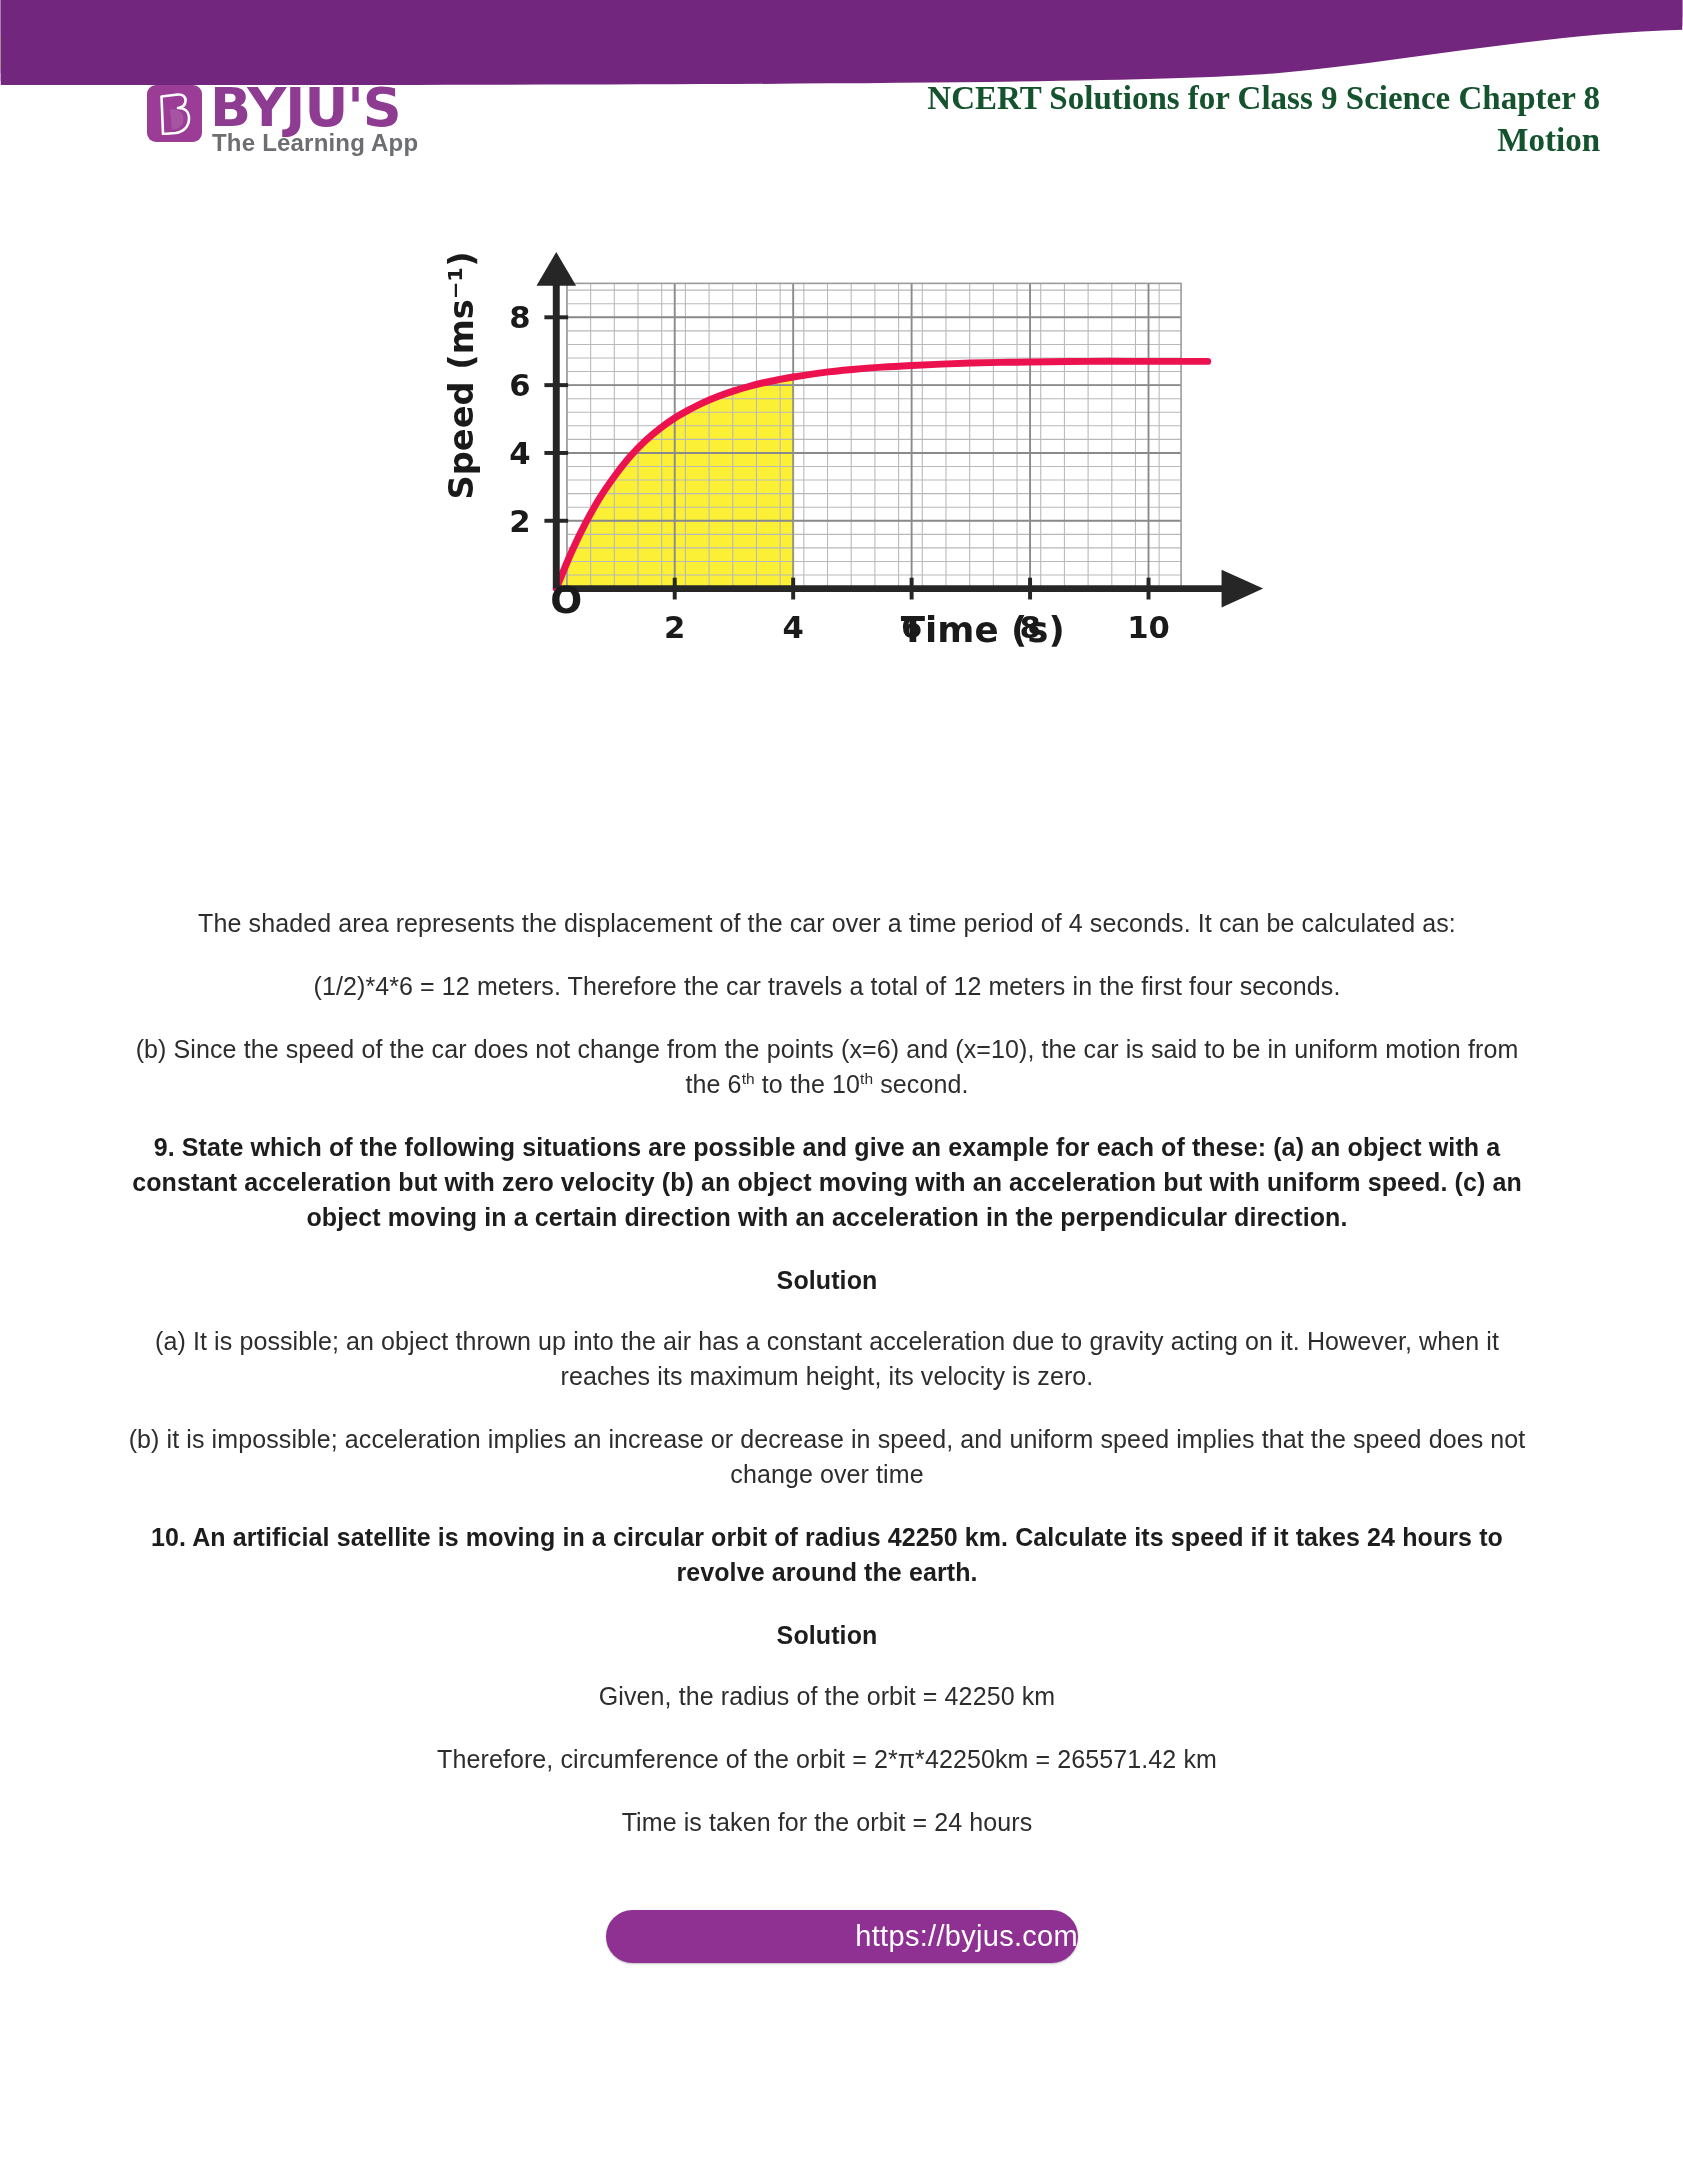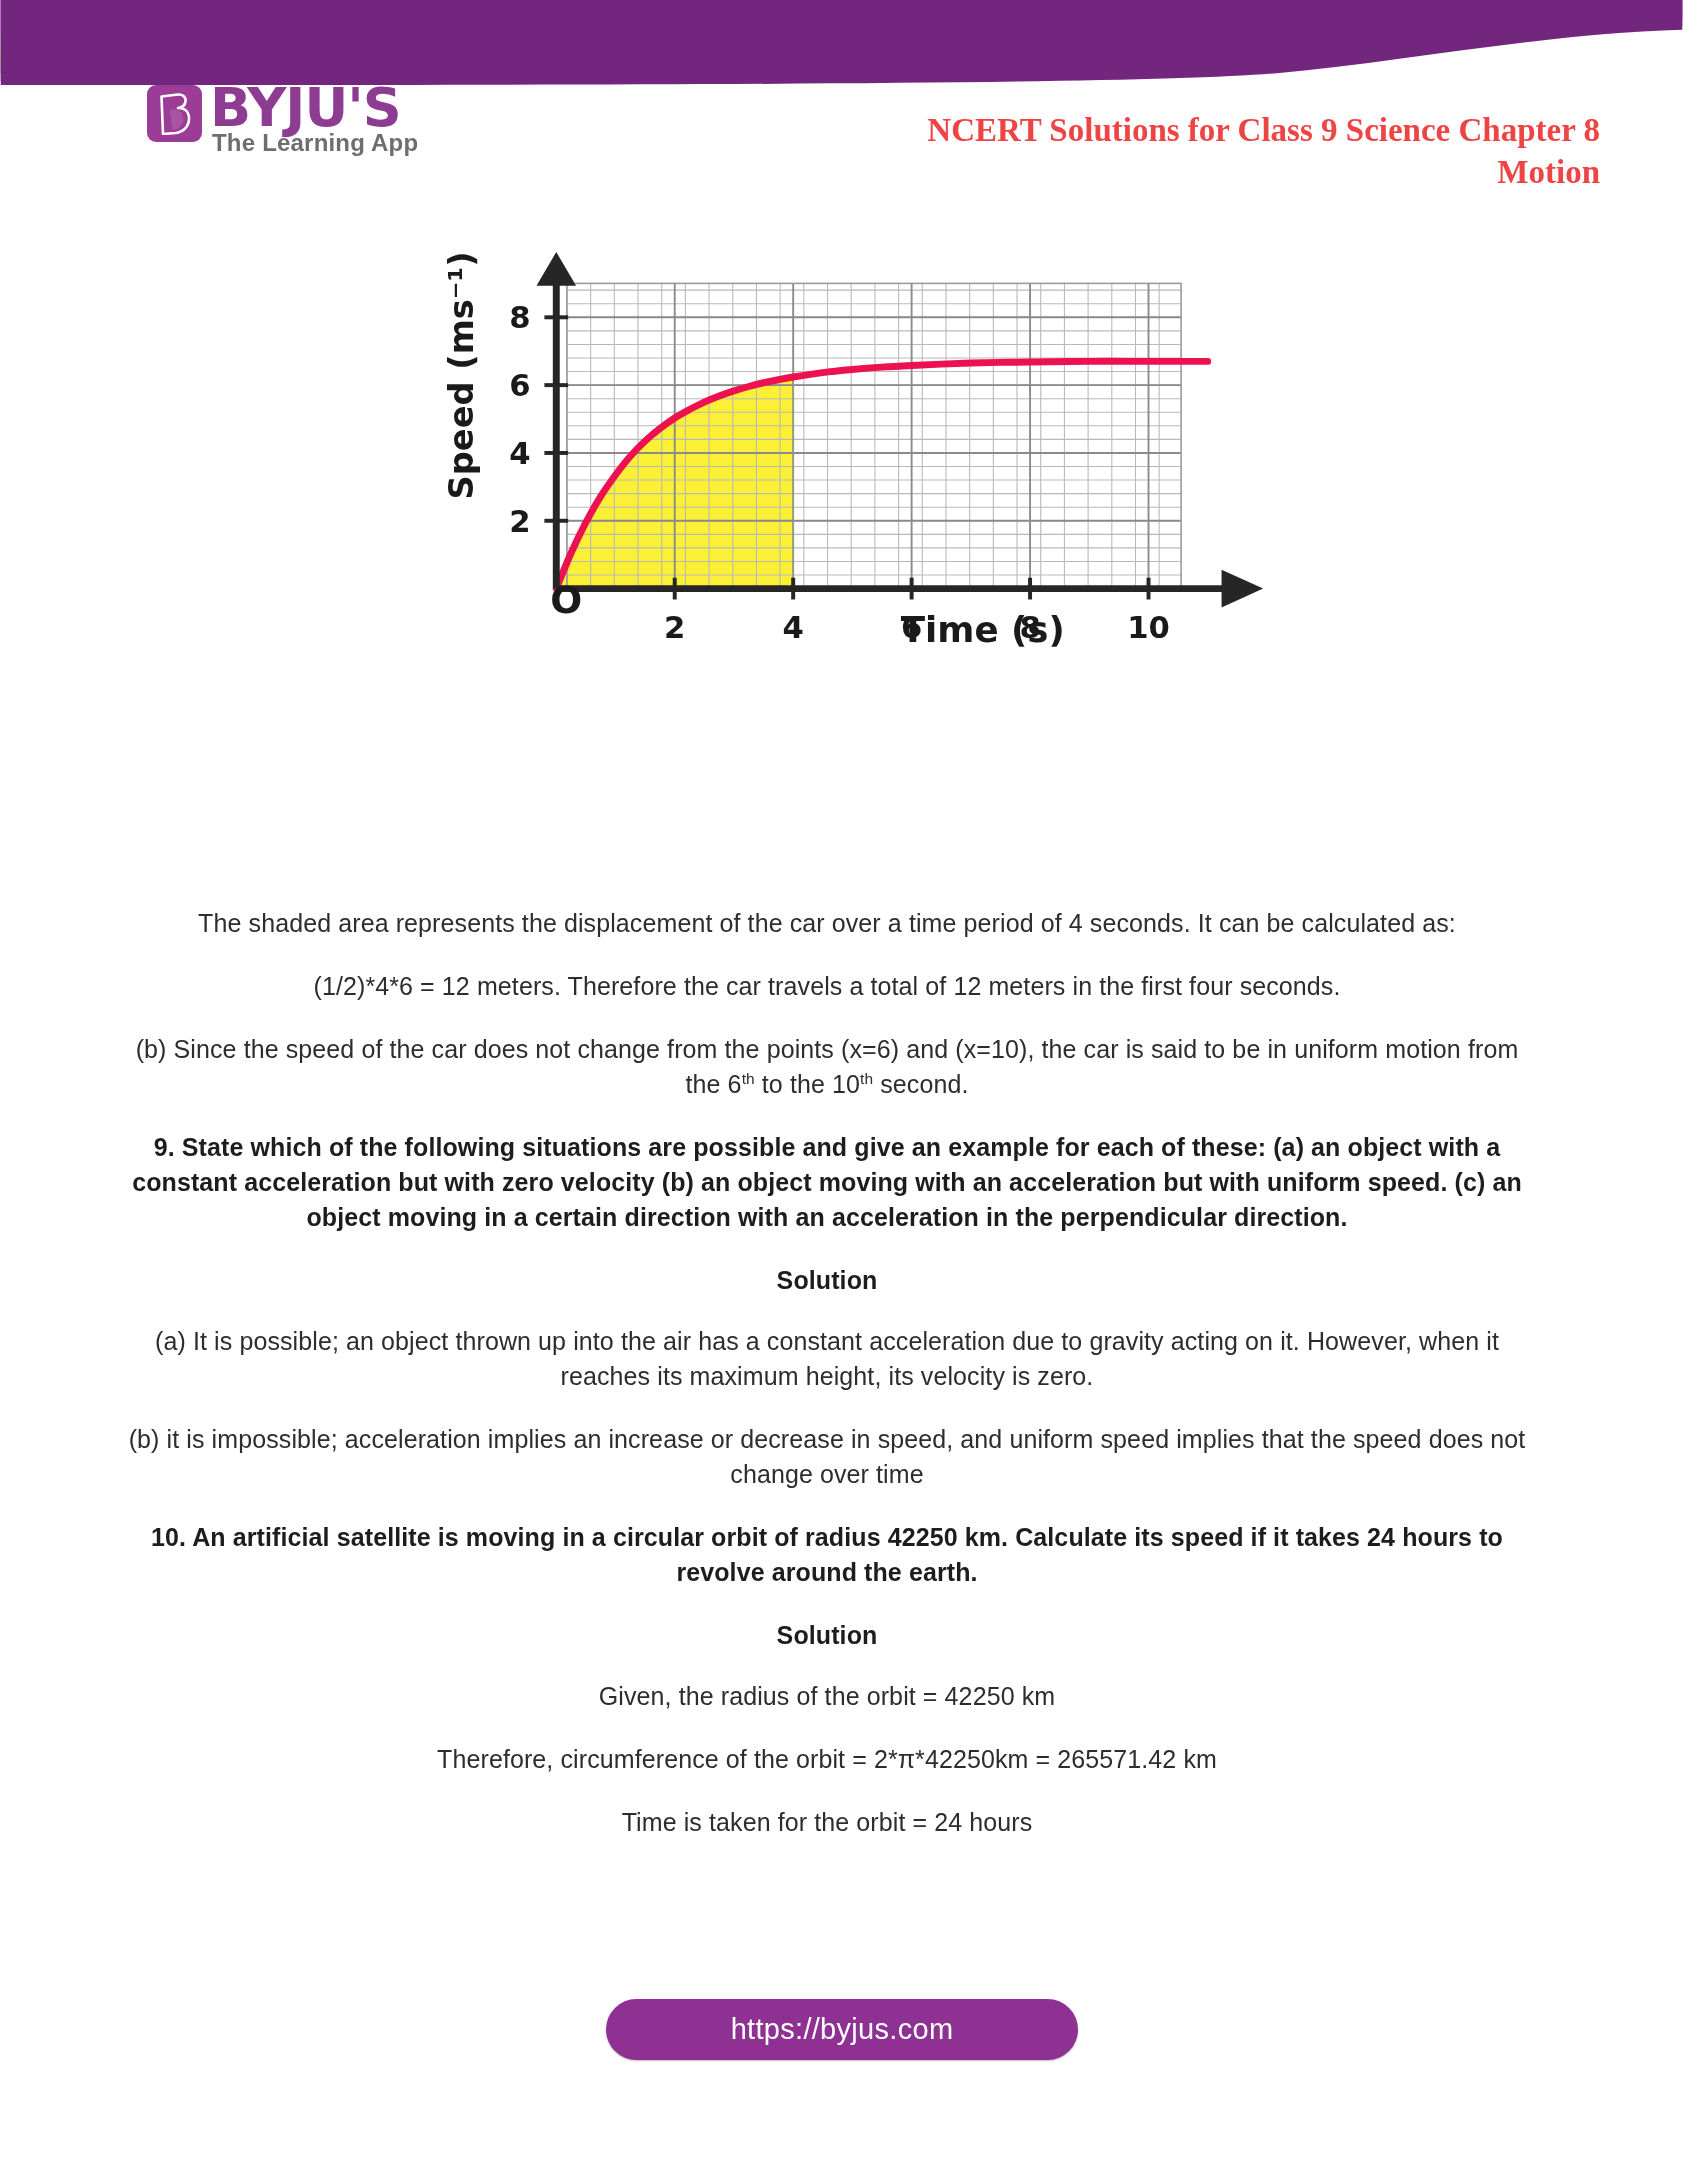--- a/index.html
+++ b/index.html
@@ -35,23 +35,22 @@
     position:absolute;left:65px;top:46px;
     font-family:"Liberation Sans", sans-serif;
     font-weight:bold;font-size:24px;color:#6d6e71;letter-spacing:0.2px;
   }
 
   
   .doc-title{
     position:absolute;right:83px;top:77px;width:990px;
     text-align:right;
     font-family:"Liberation Serif", serif;
-    font-weight:bold;font-size:33px;color:#ef4444;
+    font-weight:bold;font-size:33px;color:#14532d;
     line-height:1.28;
-    margin-top:32px;
   }
 
   
   .figure{position:absolute;left:376px;top:252px;width:911px;height:594px;}
   .figure svg{display:block;}
 
   
   .content{
     position:absolute;left:124px;top:906px;width:1406px;
     color:#2b2b2b;
@@ -63,25 +62,25 @@
     margin:0 0 28px 0;
     color:#2d2d2d;
     letter-spacing:0.1px;
   }
   .para.bold{font-weight:bold;color:#1d1d1d;}
   .para.head{font-weight:bold;color:#1d1d1d;margin-bottom:26px;}
   sup{font-size:0.62em;vertical-align:super;line-height:0;}
 
   
   .footer-pill{
-    position:absolute;left:606px;top:1999px;
-    width:472px;height:61px;
+    position:absolute;left:606px;top:1910px;
+    width:472px;height:53px;
     background:#8e3193;
     border-radius:31px;
-    display:flex;align-items:center;justify-content:center;
+    display:flex;align-items:center;justify-content:flex-end;
     box-shadow:0 1px 2px rgba(0,0,0,.25);
   }
   .footer-pill span{
     color:#ffffff;font-size:29px;letter-spacing:0.3px;
     font-family:"Liberation Sans", sans-serif;
   }
 </style>
 </head>
 <body>
 

